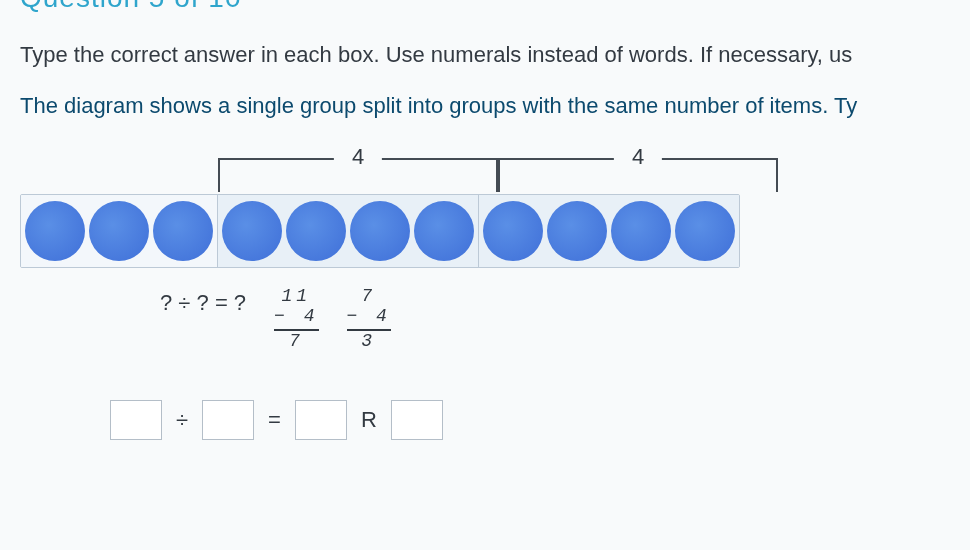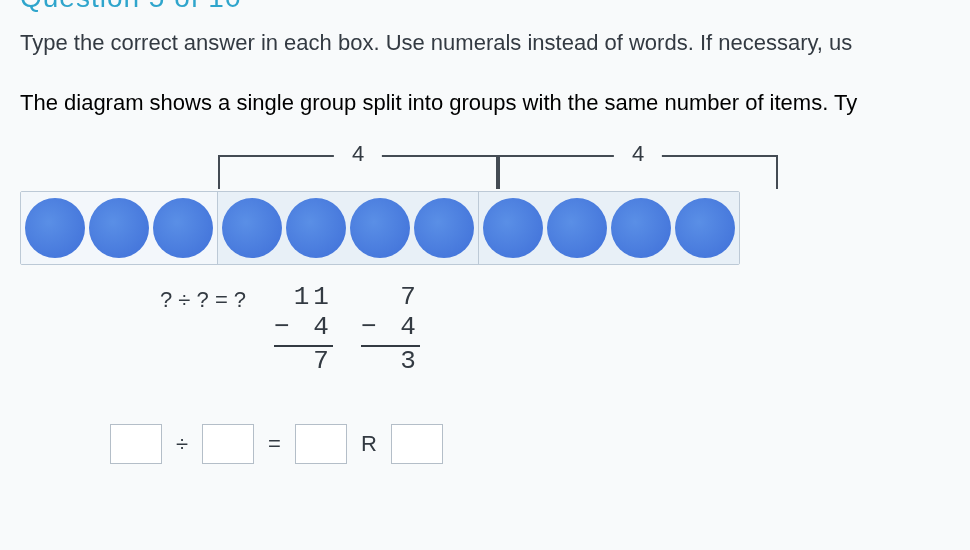--- a/index.html
+++ b/index.html
@@ -15,28 +15,28 @@
   .page-header-cut {
     color: #1a9cc7;
     font-size: 28px;
     font-weight: 500;
     letter-spacing: 1px;
     margin-top: -18px;
     opacity: 0.9;
   }
   .instruct {
     font-size: 22px;
-    margin-top: 16px;
+    margin-top: 28px;
     color: #333a42;
     white-space: nowrap;
   }
   .prompt {
     font-size: 22px;
-    margin-top: 32px;
-    color: #000000;
+    margin-top: 23px;
+    color: #0c4a6e;
     line-height: 1.4;
     white-space: nowrap;
   }
   .diagram-area {
     margin-top: 36px;
     position: relative;
   }
   .brackets {
     position: relative;
     height: 36px;
@@ -94,25 +94,26 @@
     align-items: flex-start;
     margin-top: 18px;
     margin-left: 140px;
     gap: 28px;
     font-size: 22px;
     color: #333a42;
   }
   .eq-label { padding-top: 4px; }
   .sub-block {
     font-family: "Courier New", monospace;
-    font-size: 26px;
+    font-size: 18px;
     line-height: 1.15;
     color: #333a42;
-    text-align: right;
+    text-align: center;
     letter-spacing: 4px;
+    font-style: italic;
   }
   .sub-line {
     border-bottom: 2px solid #333a42;
     padding-bottom: 2px;
   }
   .answer-row {
     display: flex;
     align-items: center;
     gap: 14px;
     margin-top: 48px;

